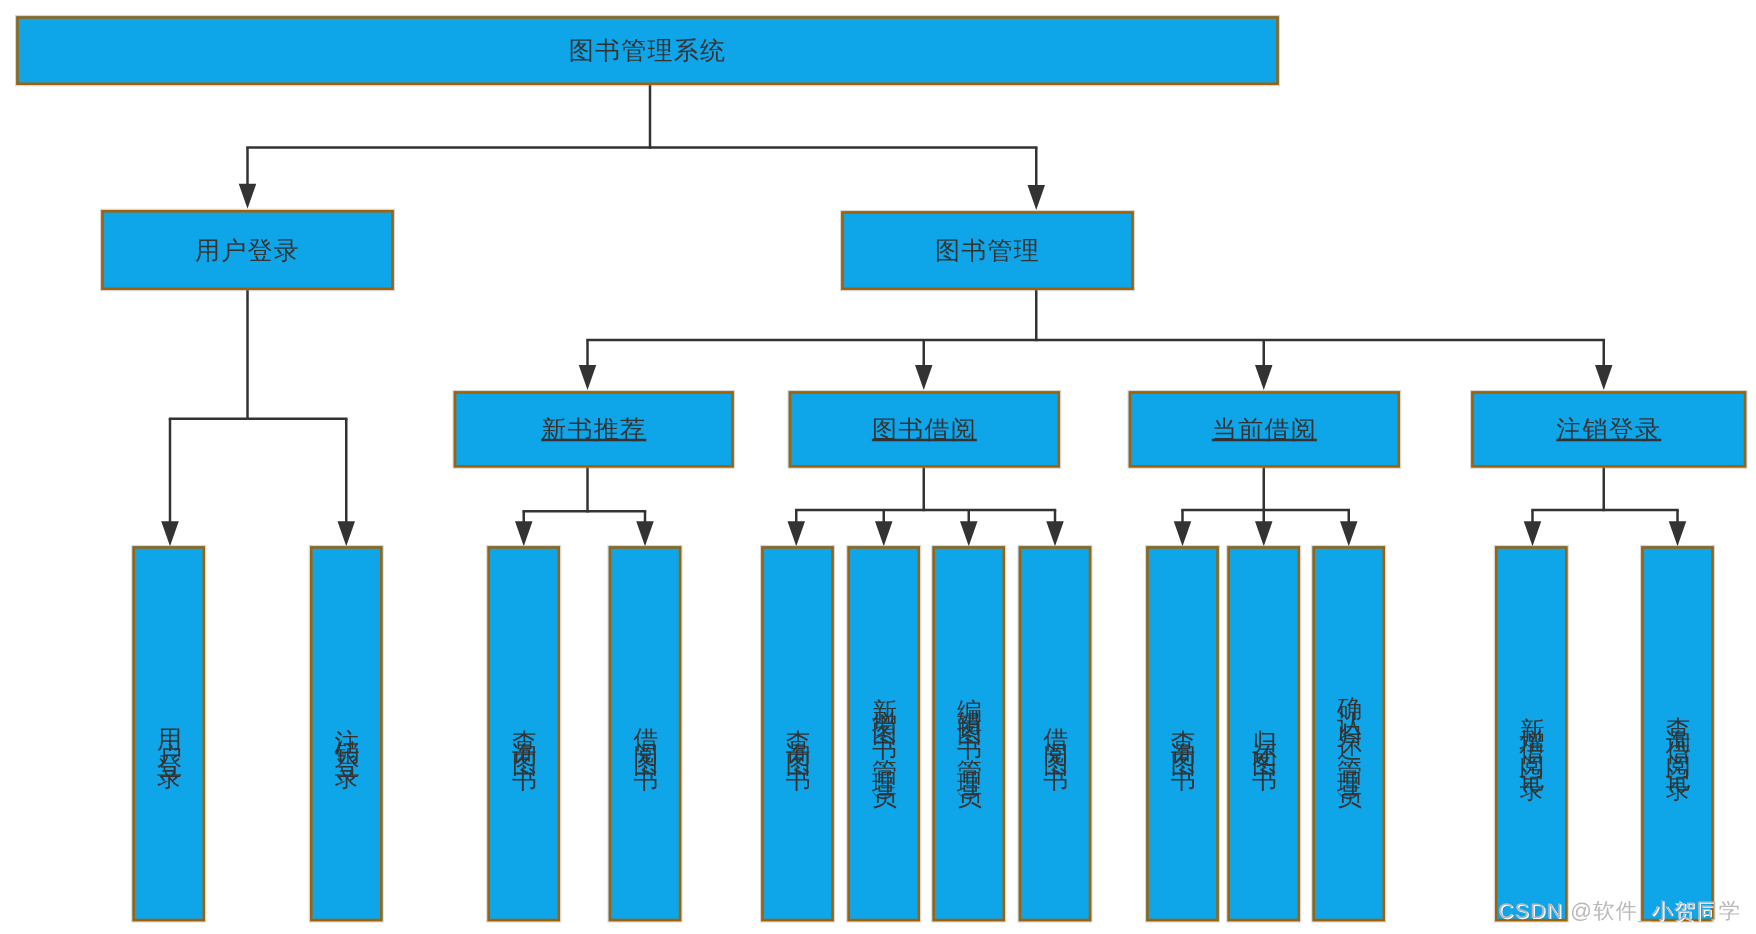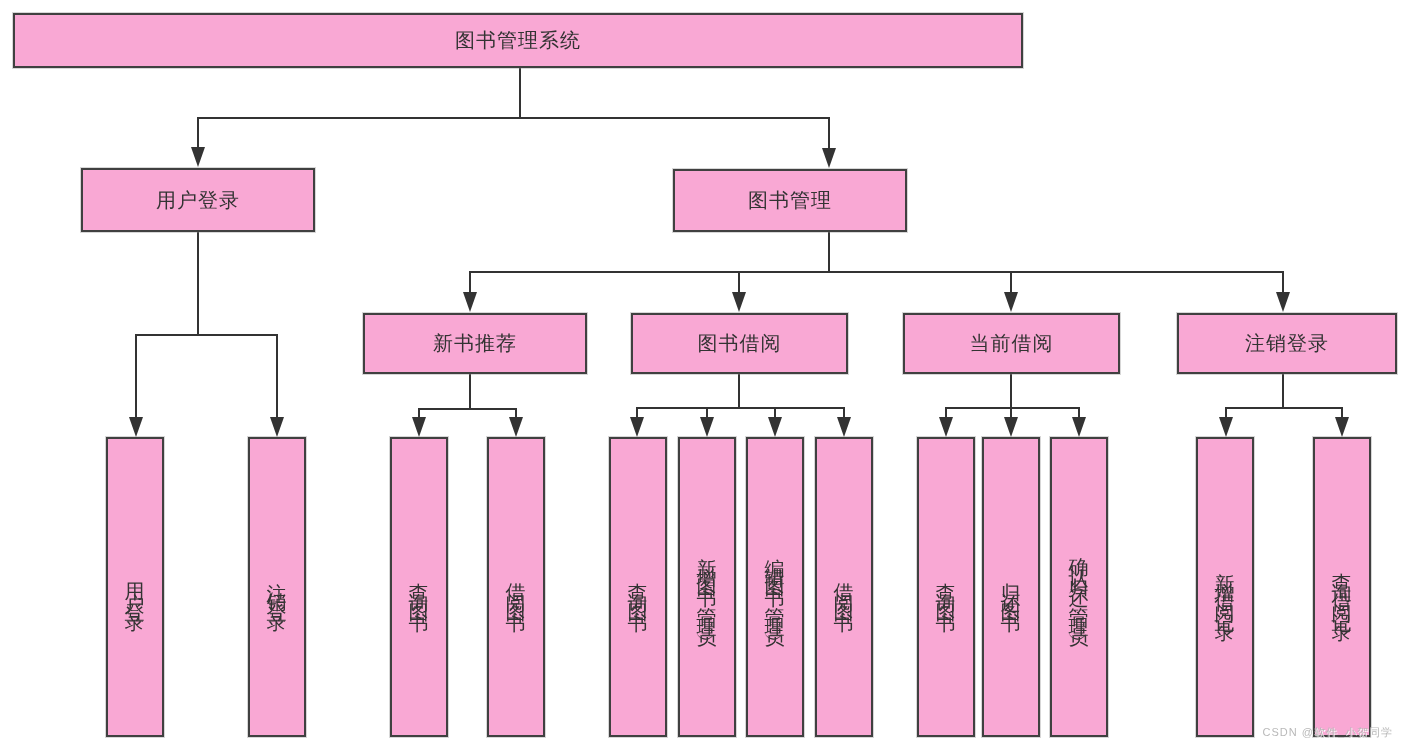--- a/index.html
+++ b/index.html
@@ -10,47 +10,47 @@
     font-family:"Liberation Sans","DejaVu Sans",sans-serif;
     overflow:hidden;
     color:#333333;
   }
   #canvas { position:absolute; left:0; top:0; width:1405px; height:747px; }
   svg.connectors { position:absolute; left:0; top:0; }
   svg.connectors line { stroke:#333333; stroke-width:2; }
   svg.connectors polygon { fill:#333333; }
   .box {
     position:absolute;
-    background:#f9a8d4;
-    border:2px solid #404040;
+    background:#0ea5e9;
+    border:2px solid #a16207;
     display:flex;
     align-items:center;
     justify-content:center;
     font-size:20px;
     letter-spacing:1px;
     color:#333333;
     box-shadow:0 0 0 1px rgba(140,140,140,0.35);
   }
   .root { left:13px; top:13px; width:1010px; height:55px; }
   .l2   { top:168px; height:64px; }
-  .l3   { top:313px; height:61px; }
+  .l3   { top:313px; height:61px;text-decoration:underline; }
   .leaf { top:437px; height:300px; width:58px; }
   .leaf .vtext {
     writing-mode:vertical-rl;
     text-orientation:mixed;
     font-size:20px;
     letter-spacing:10px;
     line-height:54px;
     white-space:nowrap;
   }
   .watermark {
     position:absolute;
     right:12px;
     bottom:7px;
-    font-size:11px;
+    font-size:17px;
     color:#b9b9b9;
     letter-spacing:1px;
     text-shadow:1px 1px 0 #ffffff;
     z-index:5;
   }
 </style>
 </head>
 <body>
 
 <div id="canvas">

